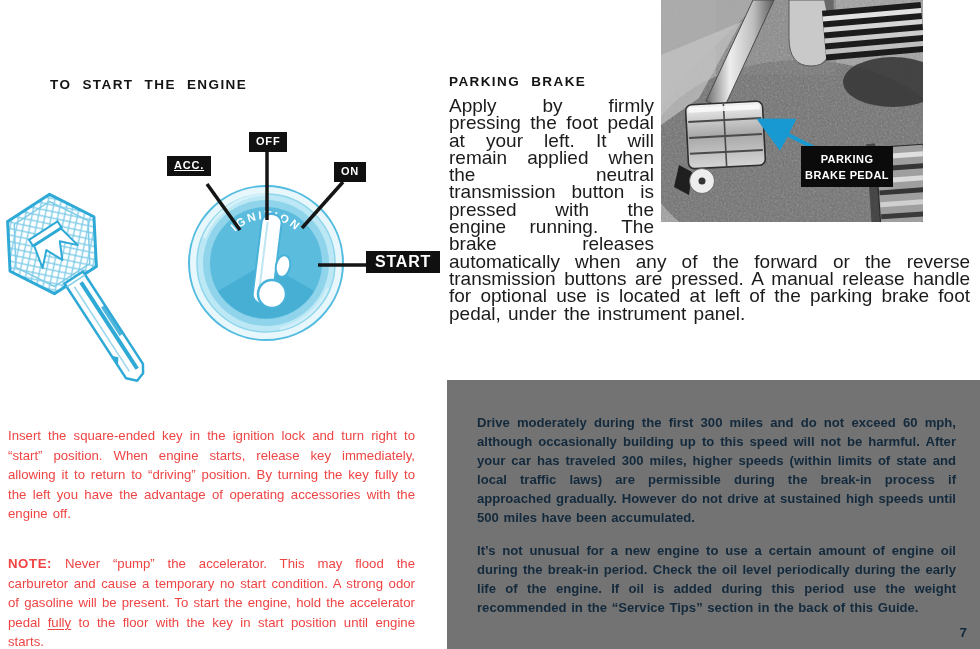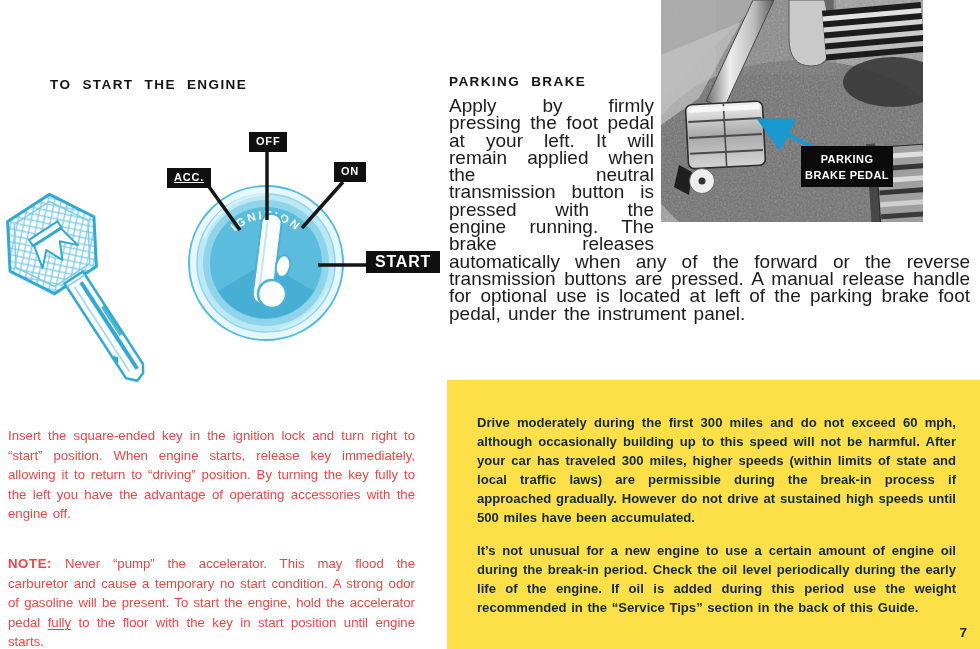--- a/index.html
+++ b/index.html
@@ -15,36 +15,36 @@
   .left-text{position:absolute;left:8px;top:426px;width:407px;color:#ef4444;}
   .left-text p{margin:0;font-size:13.2px;line-height:19.6px;text-align:justify;word-spacing:1.5px;}
   .left-text p.note{margin-top:30px;}
   b.note-label{font-weight:700;letter-spacing:.6px;}
   u.uw{text-decoration:underline;text-underline-offset:2px;}
 
   
   .callout{position:absolute;background:#101010;color:#ffffff;font-size:11px;font-weight:700;
     letter-spacing:.8px;padding:3px 7px 4px;line-height:13px;}
   #co-off{left:249px;top:132px;}
-  #co-acc{left:167px;top:168px;text-decoration:underline;}
+  #co-acc{left:167px;top:156px;text-decoration:underline;}
   #co-on{left:334px;top:162px;}
   #co-start{left:366px;top:251px;font-size:16px;padding:4px 9px 5px;}
 
   .abs-svg{position:absolute;}
 
   
   .right-col{position:absolute;left:449px;top:0;width:521px;color:#1b1b1b;}
   .photo-float{float:right;width:316px;height:250px;}
   .photo-float svg{display:block;margin-left:7px;}
   #right-heading{position:static;margin:74px 0 8px 0;}
   .right-col p.body{margin:0;font-size:19px;line-height:17.3px;text-align:justify;word-spacing:2px;}
   .right-col p.rnote{margin:12px 0 0 0;font-size:13px;line-height:19px;text-align:justify;word-spacing:1.5px;}
 
   
-  .break-box{position:absolute;left:447px;top:380px;width:533px;height:269px;background:#fde047;
+  .break-box{position:absolute;left:447px;top:380px;width:533px;height:269px;background:#737373;
     box-sizing:border-box;padding:33px 24px 0 30px;color:#13293c;}
   .break-box p{margin:0 0 14px 0;font-size:13.1px;font-weight:700;line-height:19px;
     text-align:justify;word-spacing:1px;}
   .page-num{position:absolute;right:13px;bottom:9px;font-size:13.5px;font-weight:700;color:#13293c;}
 </style>
 </head>
 <body>
 
 <div class="page">
 

